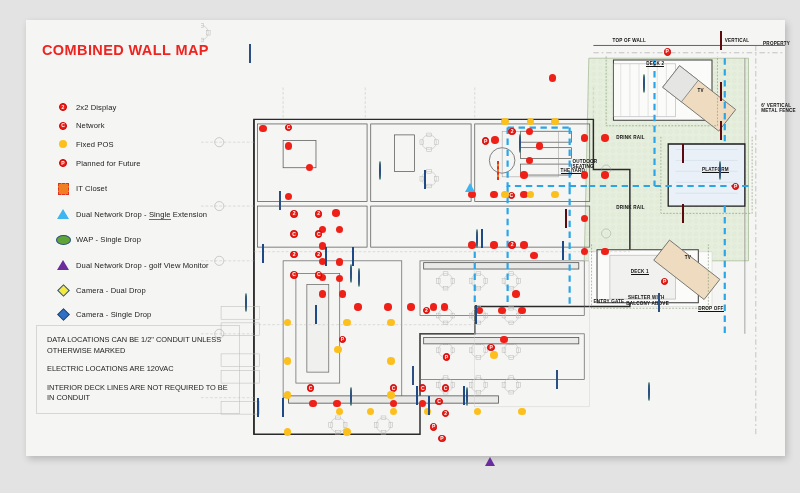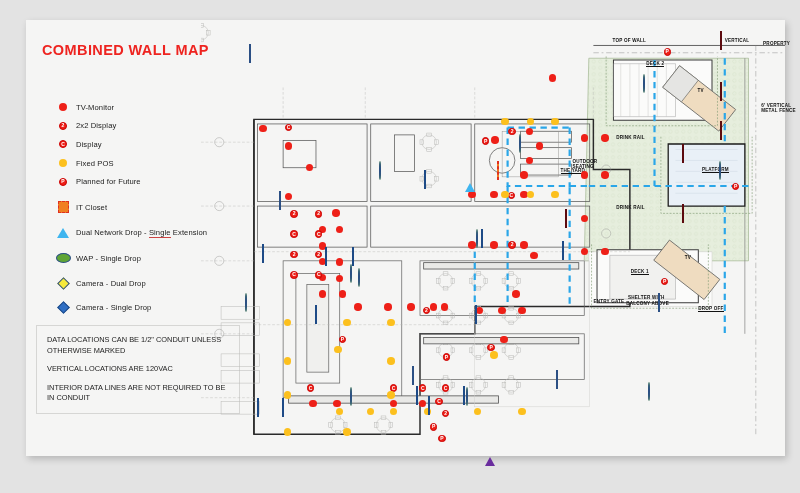--- a/index.html
+++ b/index.html
@@ -73,50 +73,44 @@
 </style>
 </head>
 <body>
 
 <div id="page">
 
   <div id="title">COMBINED WALL MAP</div>
 
   <div id="legend">
 
+
     <div class="lg-row">
       <span class="lg-ico">
-          <span class="m-dot"></span>
-        </span>
-      <span class="lg-lbl">TV-Monitor</span>
+          <span class="m-dot ring">2</span>
+        </span>
+      <span class="lg-lbl">2x2 Display</span>
     </div>
 
     <div class="lg-row">
       <span class="lg-ico">
-          <span class="m-dot ring">2</span>
-        </span>
-      <span class="lg-lbl">2x2 Display</span>
+          <span class="m-dot ring">C</span>
+        </span>
+      <span class="lg-lbl">Network</span>
     </div>
 
     <div class="lg-row">
       <span class="lg-ico">
-          <span class="m-dot ring">C</span>
-        </span>
-      <span class="lg-lbl">Display</span>
+          <span class="m-dot amber"></span>
+        </span>
+      <span class="lg-lbl">Fixed POS</span>
     </div>
 
     <div class="lg-row">
       <span class="lg-ico">
-          <span class="m-dot amber"></span>
-        </span>
-      <span class="lg-lbl">Fixed POS</span>
-    </div>
-
-    <div class="lg-row">
-      <span class="lg-ico">
           <span class="m-dot ring">P</span>
         </span>
       <span class="lg-lbl">Planned for Future</span>
     </div>
 
     <div class="lg-row" style="margin-top:7px">
       <span class="lg-ico">
           <span class="sq-it"></span>
         </span>
       <span class="lg-lbl">IT Closet</span>
@@ -129,20 +123,26 @@
       <span class="lg-lbl">Dual Network Drop - <span class="u">Single</span> Extension</span>
     </div>
 
     <div class="lg-row" style="margin-top:7px">
       <span class="lg-ico">
           <span class="oval"></span>
         </span>
       <span class="lg-lbl">WAP - Single Drop</span>
     </div>
 
+    <div class="lg-row" style="margin-top:7px">
+      <span class="lg-ico">
+          <span class="tri pu"></span>
+        </span>
+      <span class="lg-lbl">Dual Network Drop - golf View Monitor</span>
+    </div>
 
     <div class="lg-row" style="margin-top:6px">
       <span class="lg-ico">
           <span class="dia yl"></span>
         </span>
       <span class="lg-lbl">Camera - Dual Drop</span>
     </div>
 
     <div class="lg-row" style="margin-top:6px">
       <span class="lg-ico">
@@ -154,22 +154,22 @@
     <div class="lg-row" style="margin-top:6px">
       <span class="lg-ico">
           <span class="sq-dk"></span>
         </span>
       <span class="lg-lbl">Quartzite Underground Box</span>
     </div>
   </div>
 
   <div id="notes">
     <p>DATA LOCATIONS CAN BE 1/2" CONDUIT UNLESS OTHERWISE MARKED</p>
-    <p>VERTICAL LOCATIONS ARE 120VAC</p>
-    <p>INTERIOR DATA LINES ARE NOT REQUIRED TO BE IN CONDUIT</p>
+    <p>ELECTRIC LOCATIONS ARE 120VAC</p>
+    <p>INTERIOR DECK LINES ARE NOT REQUIRED TO BE IN CONDUIT</p>
   </div>
 
   <div id="plan">
     <svg width="584" height="436" viewBox="0 0 640 450">
       <defs>
         <pattern id="hatch" width="5" height="5" patternUnits="userSpaceOnUse">
           <path d="M0,5 l5,-5" stroke="#cfdcc4" stroke-width="0.6"></path>
         </pattern>
         <pattern id="grass" width="7" height="7" patternUnits="userSpaceOnUse">
           <rect width="7" height="7" fill="#e6eedd"></rect>

